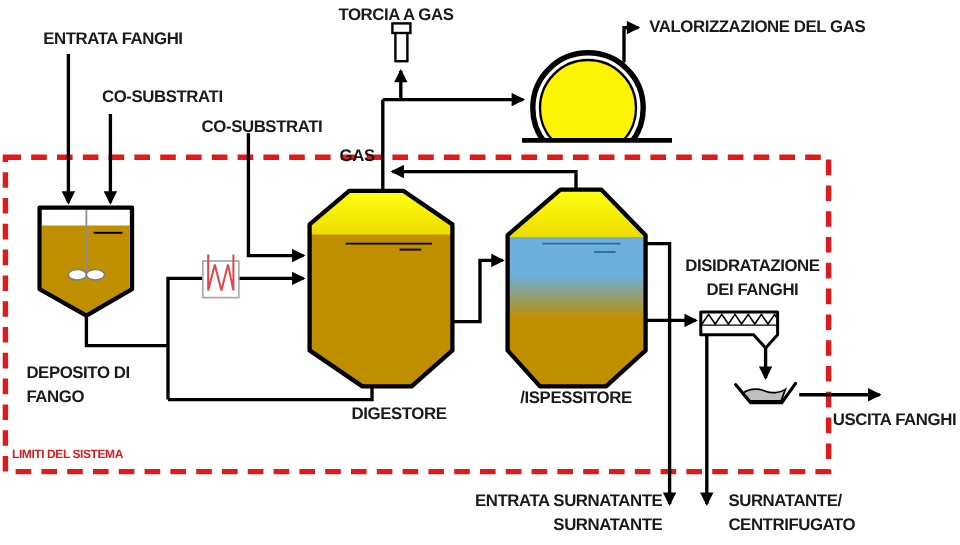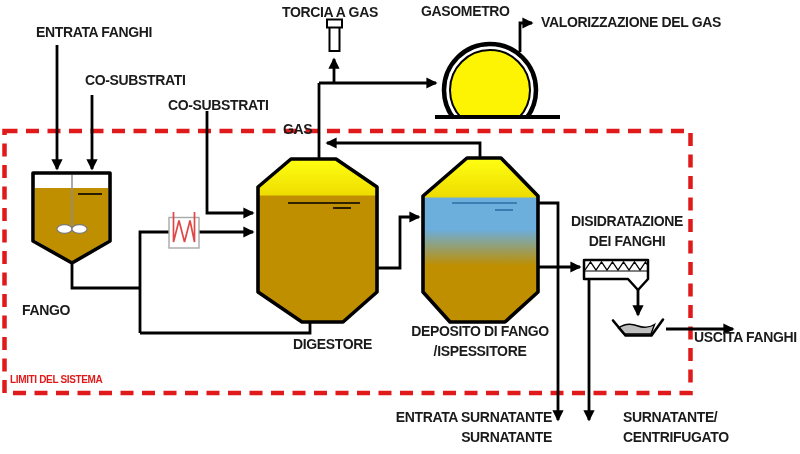--- a/index.html
+++ b/index.html
@@ -17,23 +17,23 @@
   .lbl-co-substrati-1{left:85px;top:70px;}
   .lbl-co-substrati-2{left:168px;top:95px;}
   .lbl-gas{left:283px;top:95px;margin-top:24px;}
   .lbl-torcia{left:282px;top:2px;}
   .lbl-gasometro{left:421px;top:1px;}
   .lbl-valorizzazione{left:541px;top:12px;}
   .lbl-deposito{left:22px;top:300px;}
   .lbl-digestore{left:293px;top:334px;}
   .lbl-ispessitore{left:398px;top:321px;width:164px;text-align:center;}
   .lbl-disidratazione{left:556px;top:211px;width:142px;text-align:center;}
-  .lbl-uscita{left:694px;top:327px;}
+  .lbl-uscita{left:694px;top:339px;}
   .lbl-entrata-tratt{left:375px;top:407px;width:177px;text-align:right;}
-  .lbl-surn-centr{left:607px;top:407px;margin-left:16px;}
+  .lbl-surn-centr{left:607px;top:407px;}
   .lbl-limiti{left:10px;top:370px;color:var(--boundary-red,#e01a1a);font-size:10px;}
   
   .pipe{stroke:#000;stroke-width:2.8;fill:none;}
   .outline{stroke:#000;stroke-width:3.6;fill:none;stroke-linejoin:round;}
   .thin{stroke:#000;stroke-width:1.6;fill:none;}
   .bluemark{stroke:#2e6da4;stroke-width:1.6;fill:none;}
   .boundary{fill:none;stroke:var(--boundary-red,#e01a1a);stroke-width:4.5;stroke-dasharray:13 8.5;}
 </style>
 </head>
 <body>
@@ -144,31 +144,30 @@
       <path d="M613,320.5 L625.5,335.5 L651.5,335.5 L663,319.5" fill="none" stroke="#000" stroke-width="2.6" stroke-linecap="round"></path>
     </g>
     <path class="pipe" d="M666,329 L733,329" marker-end="url(#ah)"></path>
   </svg>
 
   <div class="lbl lbl-entrata-fanghi">ENTRATA FANGHI</div>
   <div class="lbl lbl-co-substrati-1">CO-SUBSTRATI</div>
   <div class="lbl lbl-co-substrati-2">CO-SUBSTRATI</div>
   <div class="lbl lbl-gas">GAS</div>
   <div class="lbl lbl-torcia">TORCIA A GAS</div>
-  <div class="lbl lbl-gasometro">GASOMETRO</div>
   <div class="lbl lbl-valorizzazione">VALORIZZAZIONE DEL GAS</div>
 
   <div class="lbl lbl-deposito">
+    <span>DEPOSITO DI</span>
     <span>FANGO</span>
   </div>
 
   <div class="lbl lbl-digestore">DIGESTORE</div>
 
   <div class="lbl lbl-ispessitore">
-    <span>DEPOSITO DI FANGO</span>
     <span>/ISPESSITORE</span>
   </div>
 
   <div class="lbl lbl-disidratazione">
     <span>DISIDRATAZIONE</span>
     <span>DEI FANGHI</span>
   </div>
 
   <div class="lbl lbl-uscita">USCITA FANGHI</div>
 

